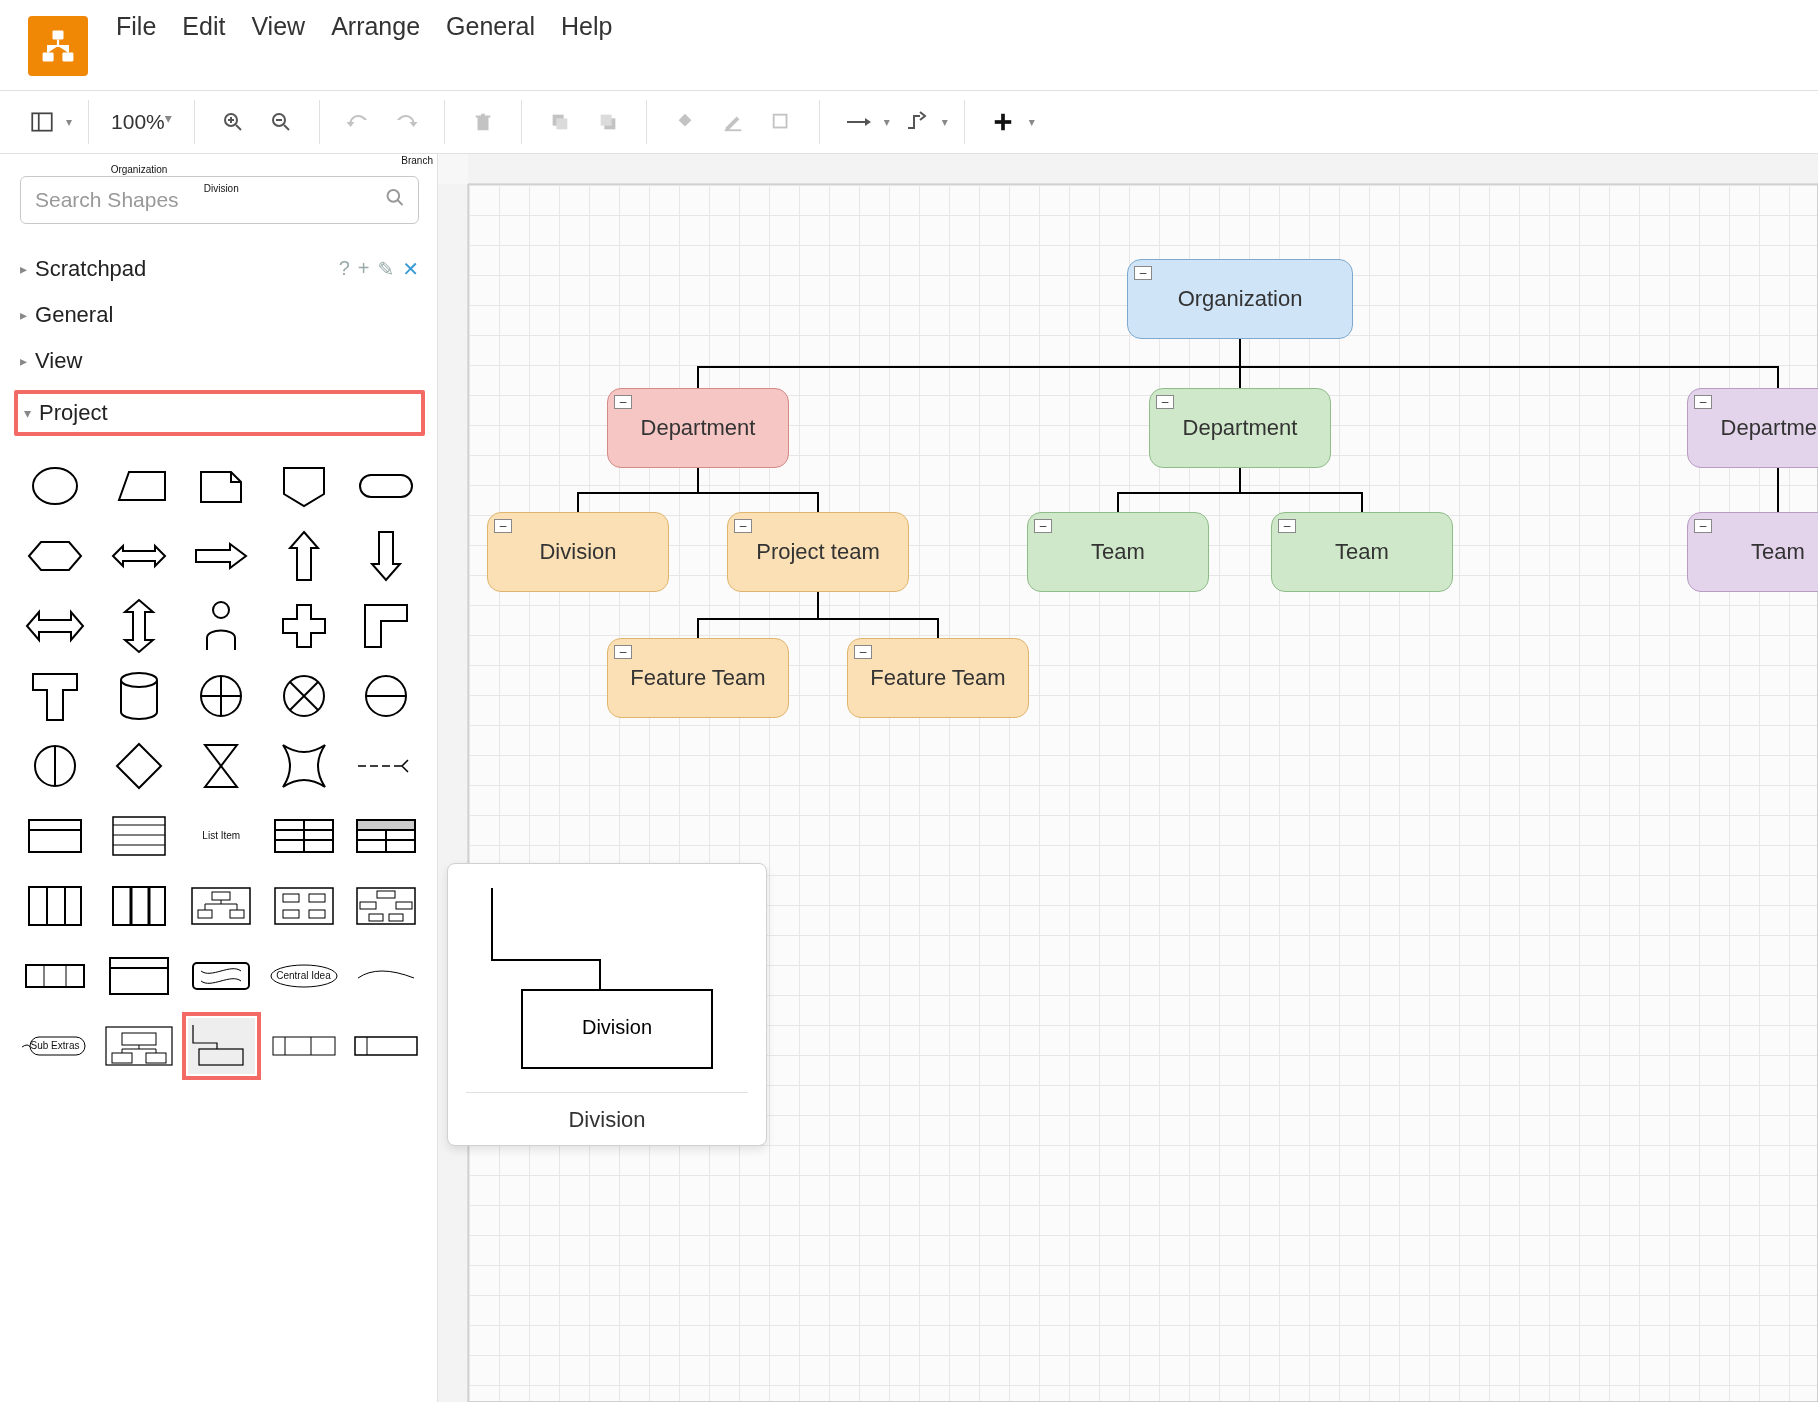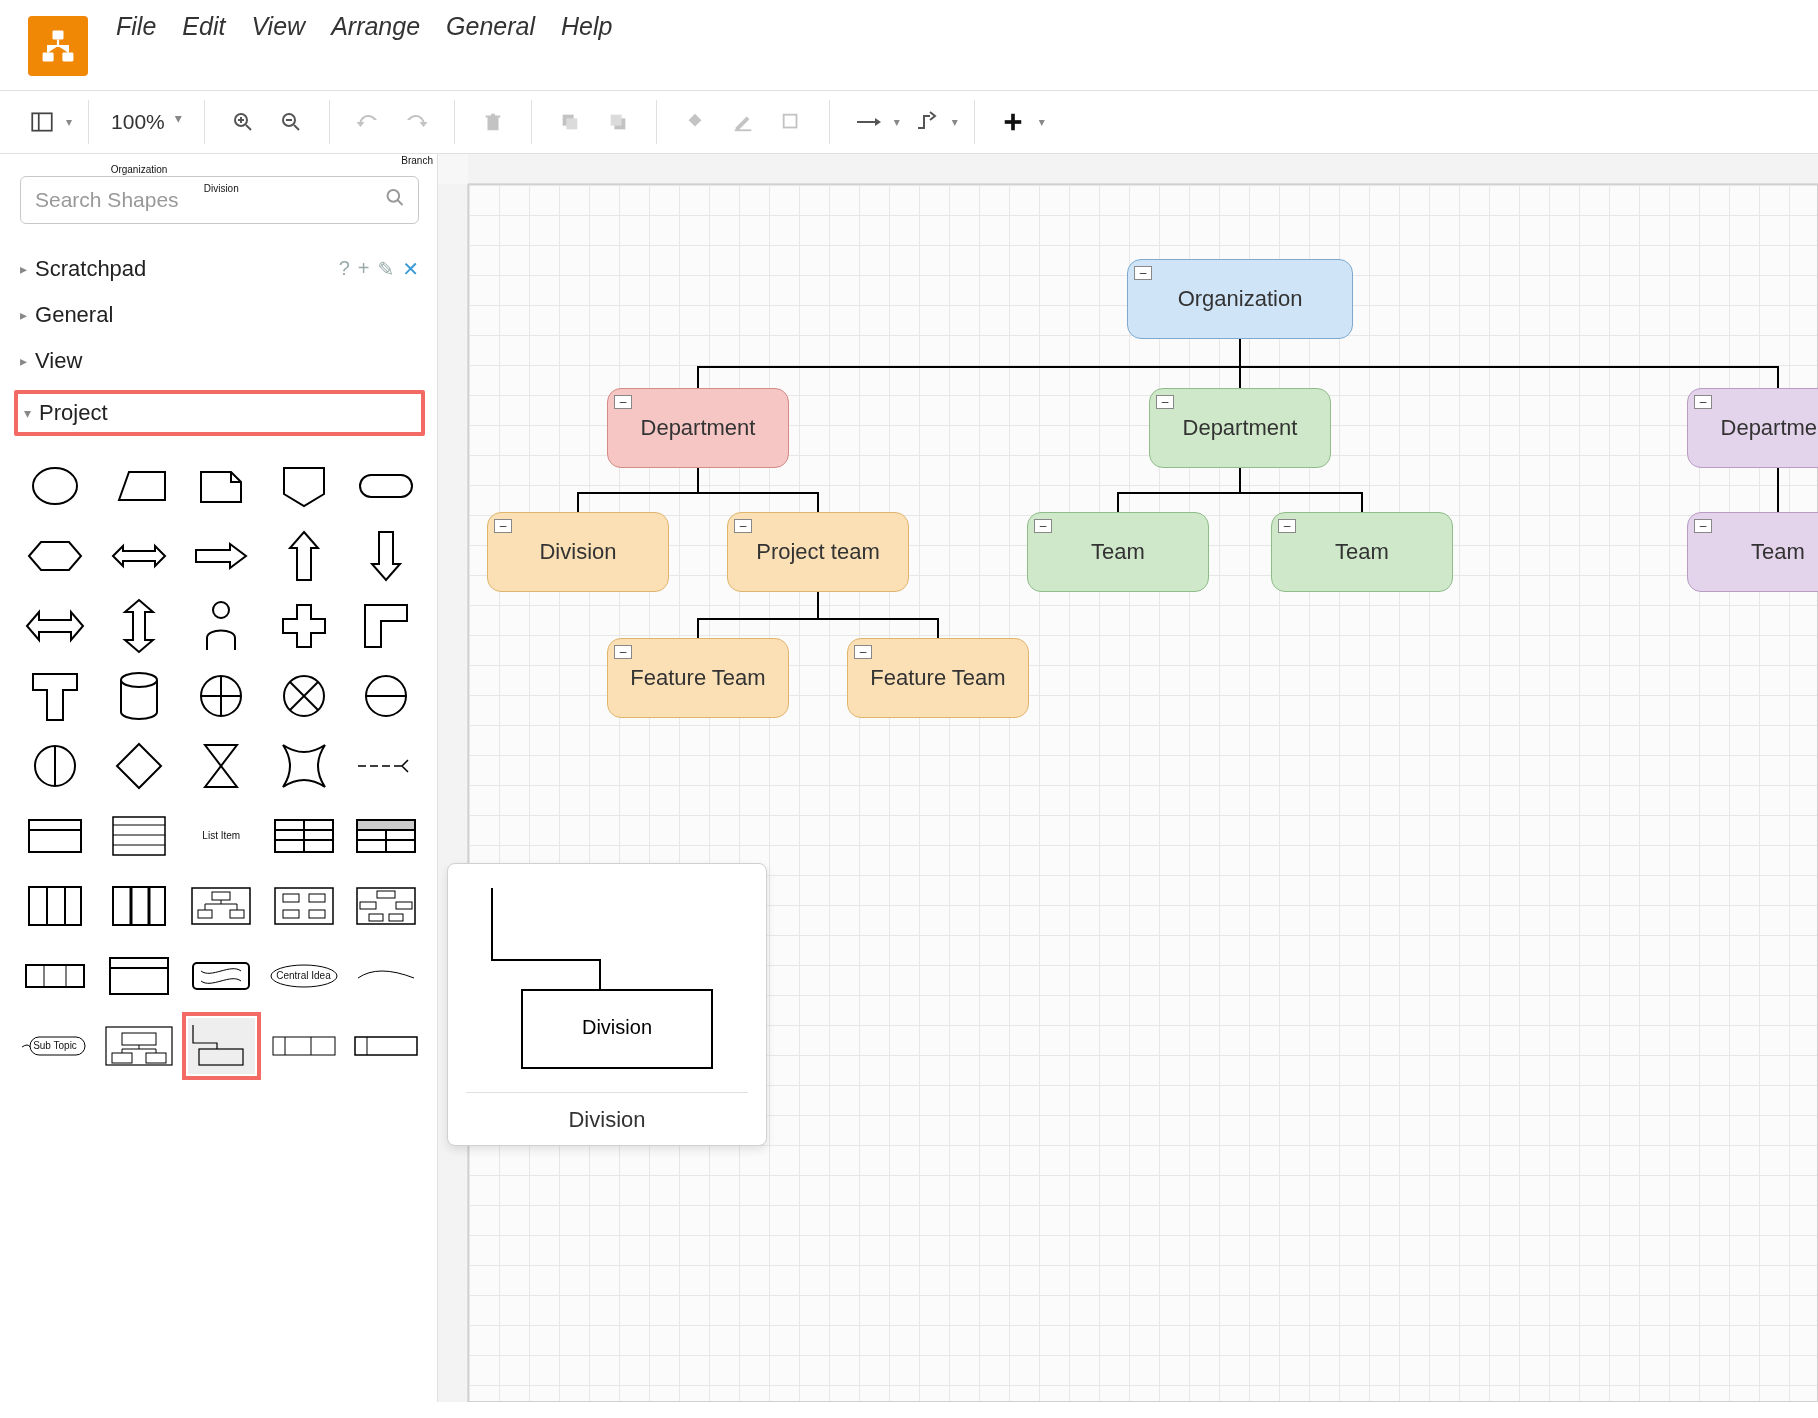--- a/index.html
+++ b/index.html
@@ -24,41 +24,41 @@
   background: #f08705;
   border-radius: 4px;
   display: flex; align-items: center; justify-content: center;
   margin-right: 28px;
   margin-top: 4px;
 }
 .app-logo .tri { fill: #fff; }
 .title-and-menu { display: flex; flex-direction: column; }
 .file-title { font-size: 27px; font-weight: 400; color: #222; margin-bottom: 8px; }
 .menubar { display: flex; gap: 26px; font-size: 25px; color: #333; }
-.menubar div { cursor: default; font-style: italic; }
+.menubar div { cursor: default; }
 
 
 .toolbar {
   display: flex;
   align-items: center;
   height: 64px;
   border-top: 1px solid #e0e0e0;
   border-bottom: 1px solid #e0e0e0;
   margin-top: 14px;
   padding: 0 20px;
   gap: 4px;
 }
 .tb-sep { width: 1px; height: 44px; background: #e0e0e0; margin: 0 12px; }
 .tb-btn {
   width: 44px; height: 44px;
   display: inline-flex; align-items: center; justify-content: center;
   color: #555; cursor: pointer; border-radius: 3px;
 }
 .tb-btn.dim svg { opacity: 0.35; }
-.tb-zoom { display: flex; align-items: flex-start; gap: 10px; font-size: 21px; color: #333; padding: 0 6px;}
+.tb-zoom { display: flex; align-items: flex-start; gap: 0; font-size: 21px; color: #333; padding: 0 6px;}
 .tb-zoom .caret { font-size: 14px; color: #888; }
 
 
 .main {
   display: flex;
   height: calc(1418px - 170px);
 }
 
 
 .sidebar {
@@ -612,21 +612,21 @@
             <path d="M2 12 q20 -14 56 0" fill="none" stroke="#000"></path>
           </svg>
           <span class="tiny-label" style="position:absolute;top:2px;right:4px;">Branch</span>
         </div>
 
       <div class="shape-cell">
           <svg width="70" height="26">
             <rect x="10" y="4" width="55" height="18" rx="9" fill="none" stroke="#000"></rect>
             <path d="M2 14 q6 -4 8 0" fill="none" stroke="#000"></path>
           </svg>
-          <span class="tiny-label" style="position:absolute">Sub Topic</span>
+          <span class="tiny-label" style="position:absolute">Sub Extras</span>
         </div>
       <div class="shape-cell">
           <svg width="70" height="42">
             <rect x="2" y="2" width="66" height="38" fill="none" stroke="#000" stroke-width="1.2"></rect>
             <rect x="18" y="8" width="34" height="12" fill="none" stroke="#000"></rect>
             <rect x="8" y="28" width="20" height="10" fill="none" stroke="#000"></rect>
             <rect x="42" y="28" width="20" height="10" fill="none" stroke="#000"></rect>
             <path d="M35 20 v4 h-17 v4 m17-4 h17 v4" fill="none" stroke="#000"></path>
           </svg>
           <span class="tiny-label" style="position:absolute;top:11px;">Organization</span>

